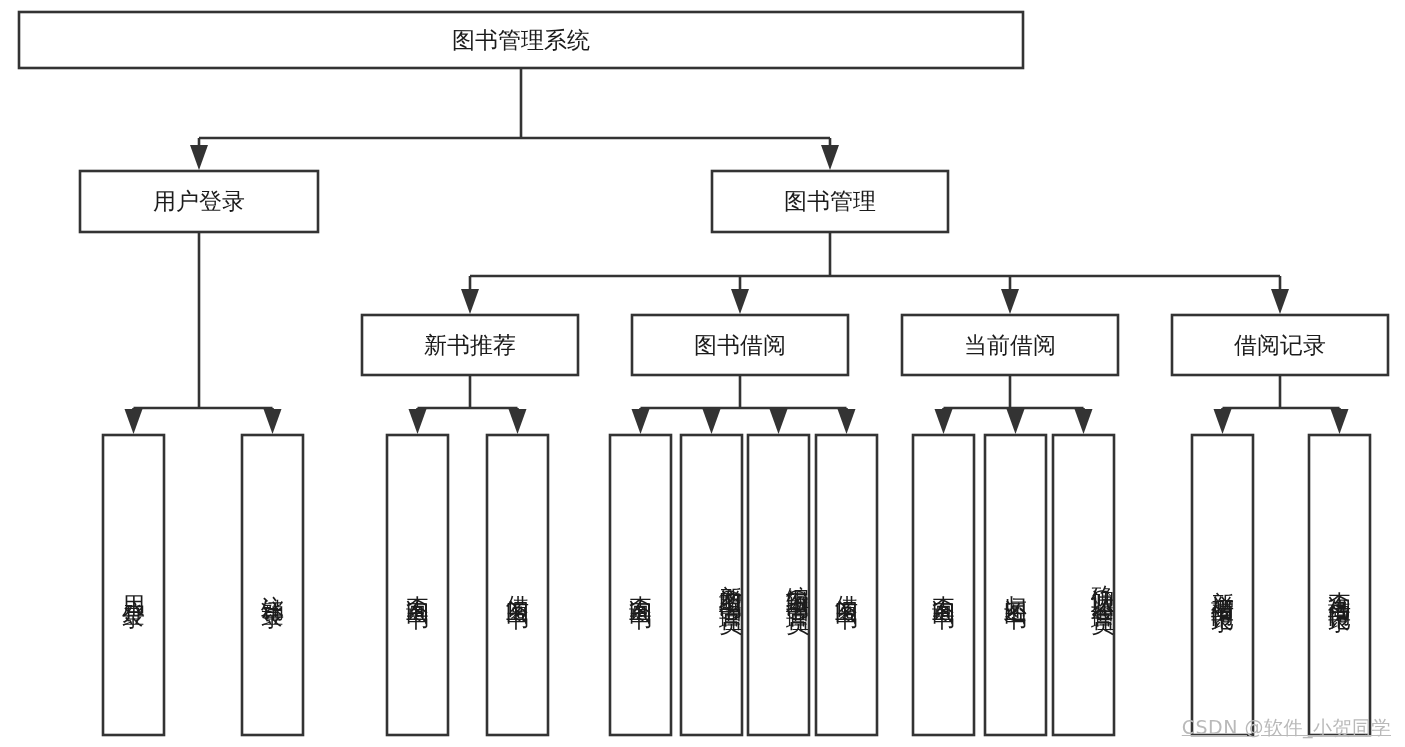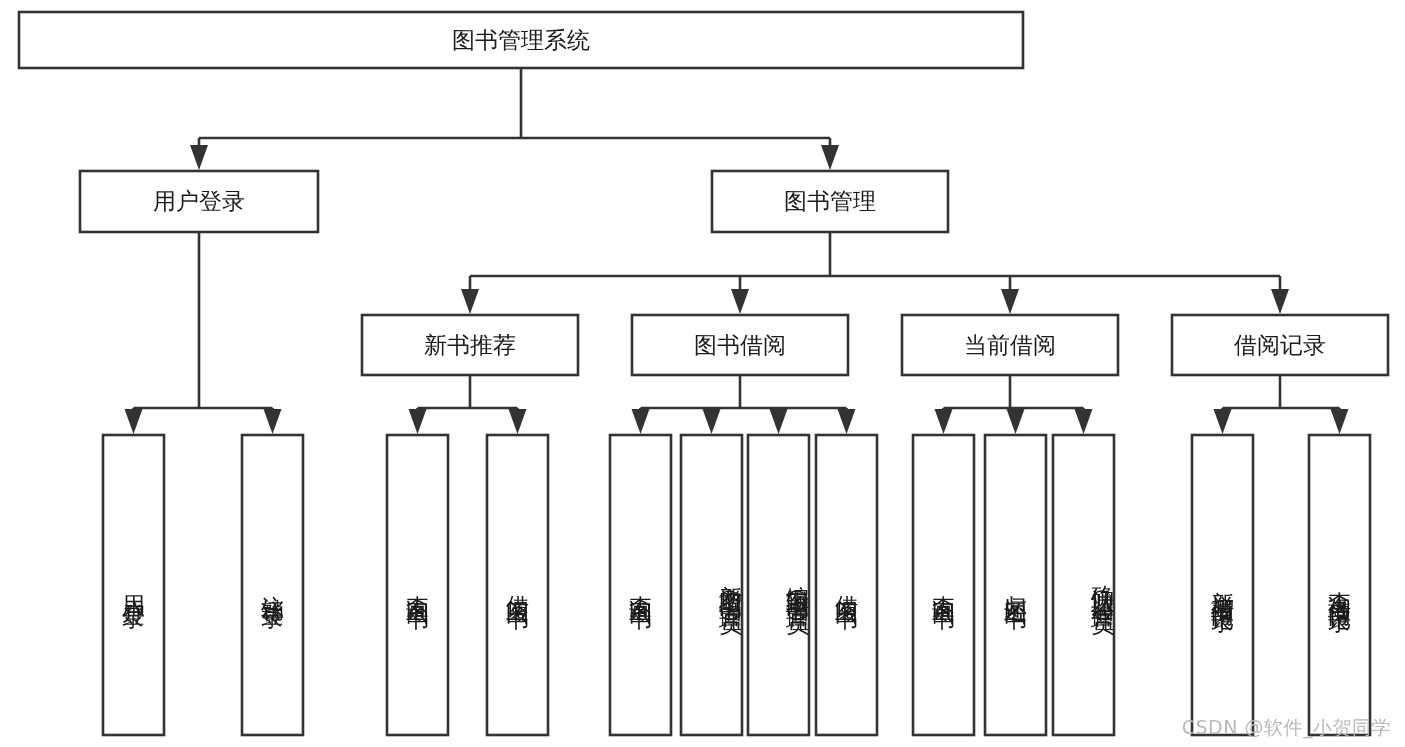--- a/index.html
+++ b/index.html
@@ -68,20 +68,21 @@
   .watermark {
     position: absolute;
     right: 14px;
     bottom: 6px;
     font-family: "DejaVu Sans", "Liberation Sans", sans-serif;
     font-size: 19px;
     color: #b9b9b9;
     letter-spacing: 0.5px;
     white-space: nowrap;
     pointer-events: none;
+    text-decoration: underline;
   }
 </style>
 </head>
 <body>
 
 <div id="diagram-root">
   <svg class="diagram-canvas" viewBox="0 0 1405 747">
     <g id="edges-layer">
         <path class="edge-line" d="M 521 68 L 521 138"></path>
         <path class="edge-line" d="M 199 138 L 830 138"></path>

